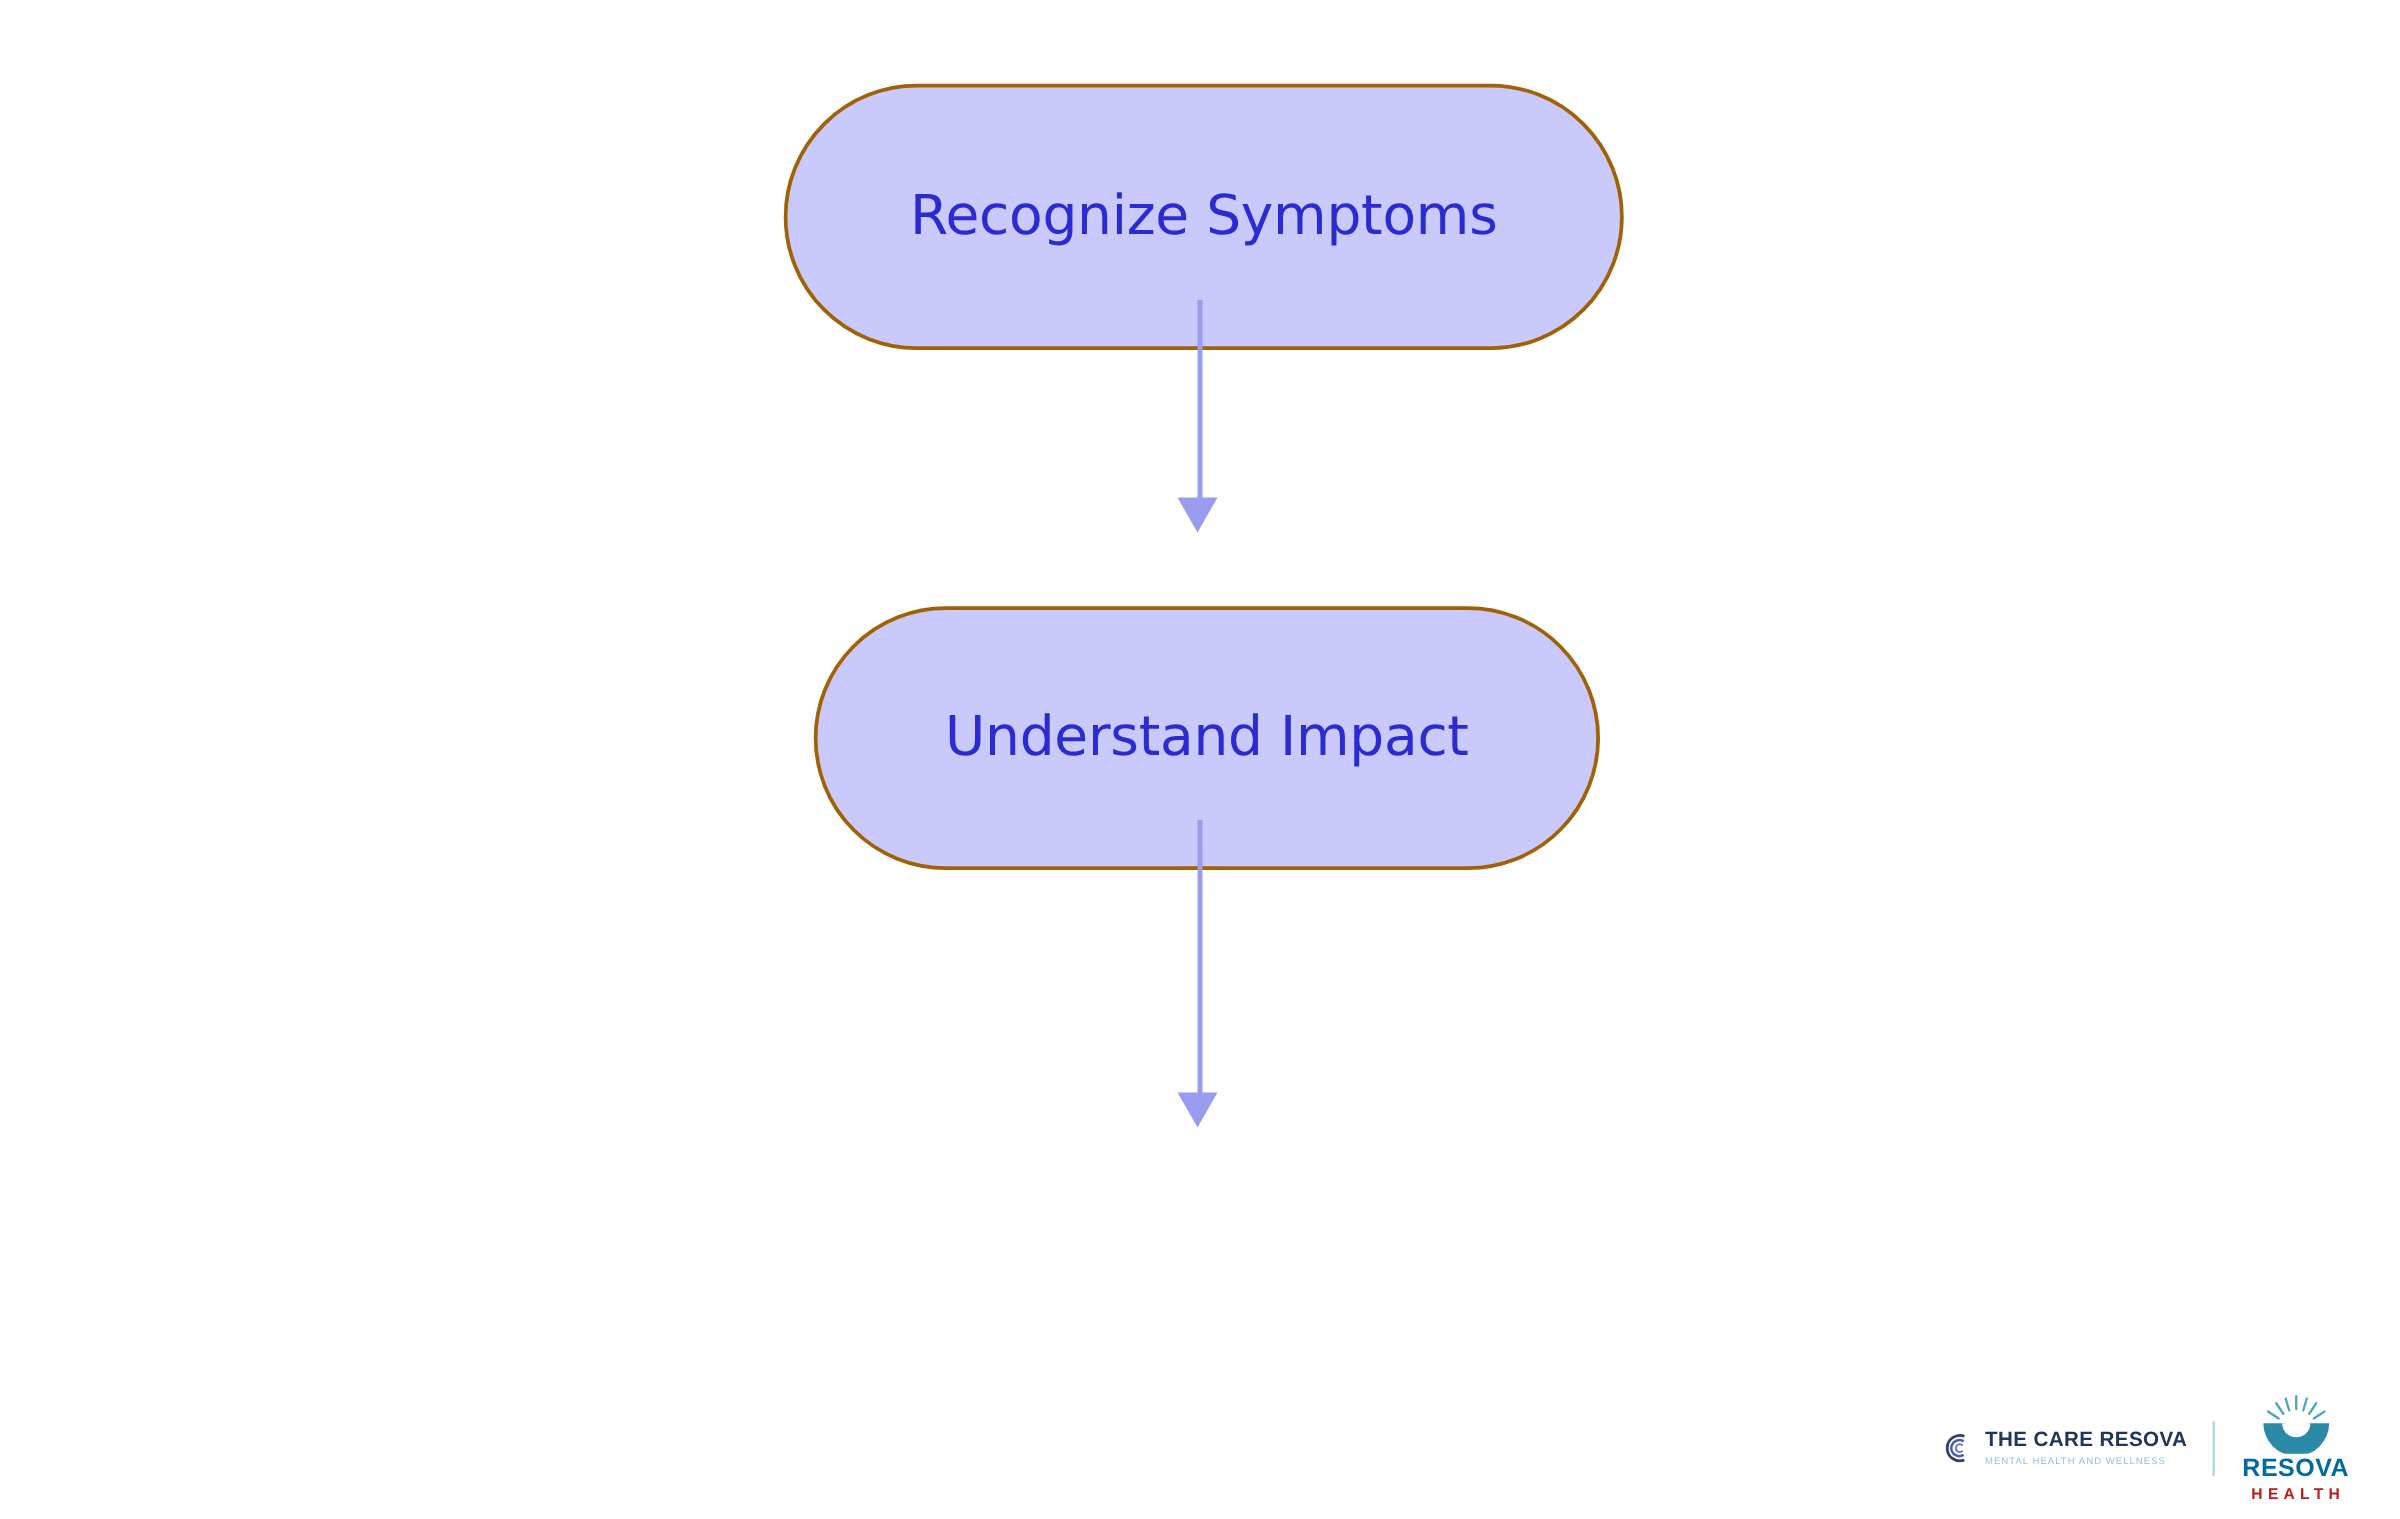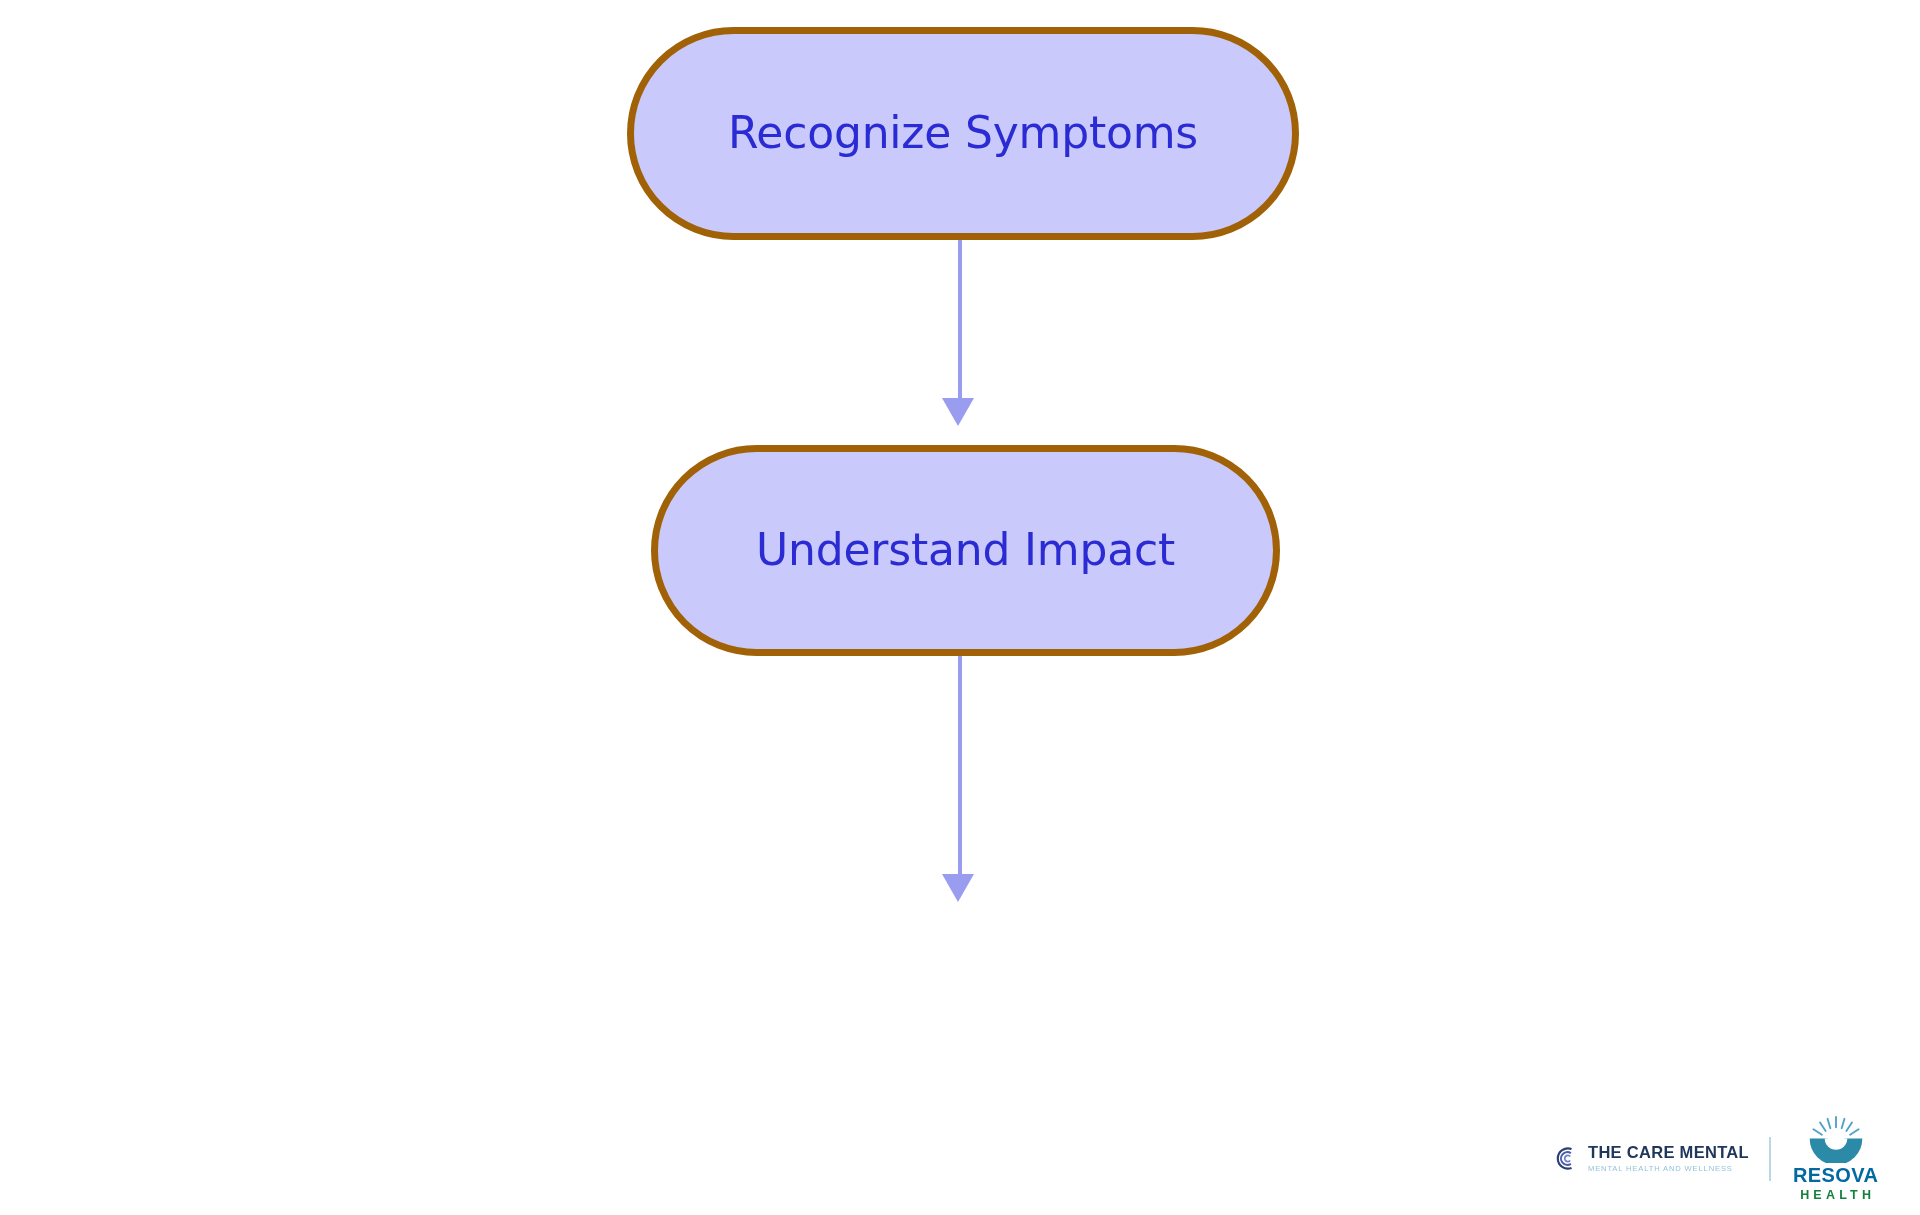--- a/index.html
+++ b/index.html
@@ -23,26 +23,27 @@
     width: 1920px;
     height: 1215px;
     background: #ffffff;
   }
 
   
   .flow-node {
     position: absolute;
     box-sizing: border-box;
     background: #c9c9fb;
-    border: 7px solid #a16207;
+    border: 3px solid #a16207;
     border-radius: 999px;
     display: flex;
     align-items: center;
     justify-content: center;
     text-align: center;
+    margin-top: 40px;
   }
   .flow-node-label {
     color: #2b2bd4;
     font-family: "DejaVu Sans", "Liberation Sans", sans-serif;
     font-size: 44px;
     font-weight: 400;
     letter-spacing: -0.2px;
     line-height: 1.1;
     white-space: nowrap;
   }
@@ -148,21 +149,21 @@
     color: #0369a1;
     letter-spacing: 0.4px;
     line-height: 1;
     margin-top: 2px;
     white-space: nowrap;
   }
   .resova-sub {
     font-family: "Liberation Sans", sans-serif;
     font-size: 12.5px;
     font-weight: 600;
-    color: #15803d;
+    color: #b91c1c;
     letter-spacing: 4.2px;
     line-height: 1;
     margin-top: 4px;
     margin-left: 4px;
     white-space: nowrap;
   }
 </style>
 </head>
 <body>
 
@@ -189,21 +190,21 @@
 
   <div id="footer-logos">
 
     <div class="care-clinic-logo">
       <svg class="care-clinic-mark" viewBox="0 0 40 40">
         <path d="M26 6 A15 15 0 1 0 26 34" fill="none" stroke="#2d3f73" stroke-width="3.2"></path>
         <path d="M25 12 A9.5 9.5 0 1 0 25 28" fill="none" stroke="#4a5fa8" stroke-width="3"></path>
         <path d="M24 17 A4.6 4.6 0 1 0 24 23" fill="none" stroke="#6f84c9" stroke-width="2.6"></path>
       </svg>
       <div class="care-clinic-text">
-        <div class="care-clinic-name">THE CARE MENTAL</div>
+        <div class="care-clinic-name">THE CARE RESOVA</div>
         <div class="care-clinic-tagline">MENTAL HEALTH AND WELLNESS</div>
       </div>
     </div>
 
     <div class="logo-divider"></div>
 
     <div class="resova-logo">
       <svg class="resova-mark" viewBox="0 0 64 50">
         <g stroke="#4fa3c4" stroke-width="2" stroke-linecap="round">
           <line x1="32" y1="1" x2="32" y2="12"></line>

